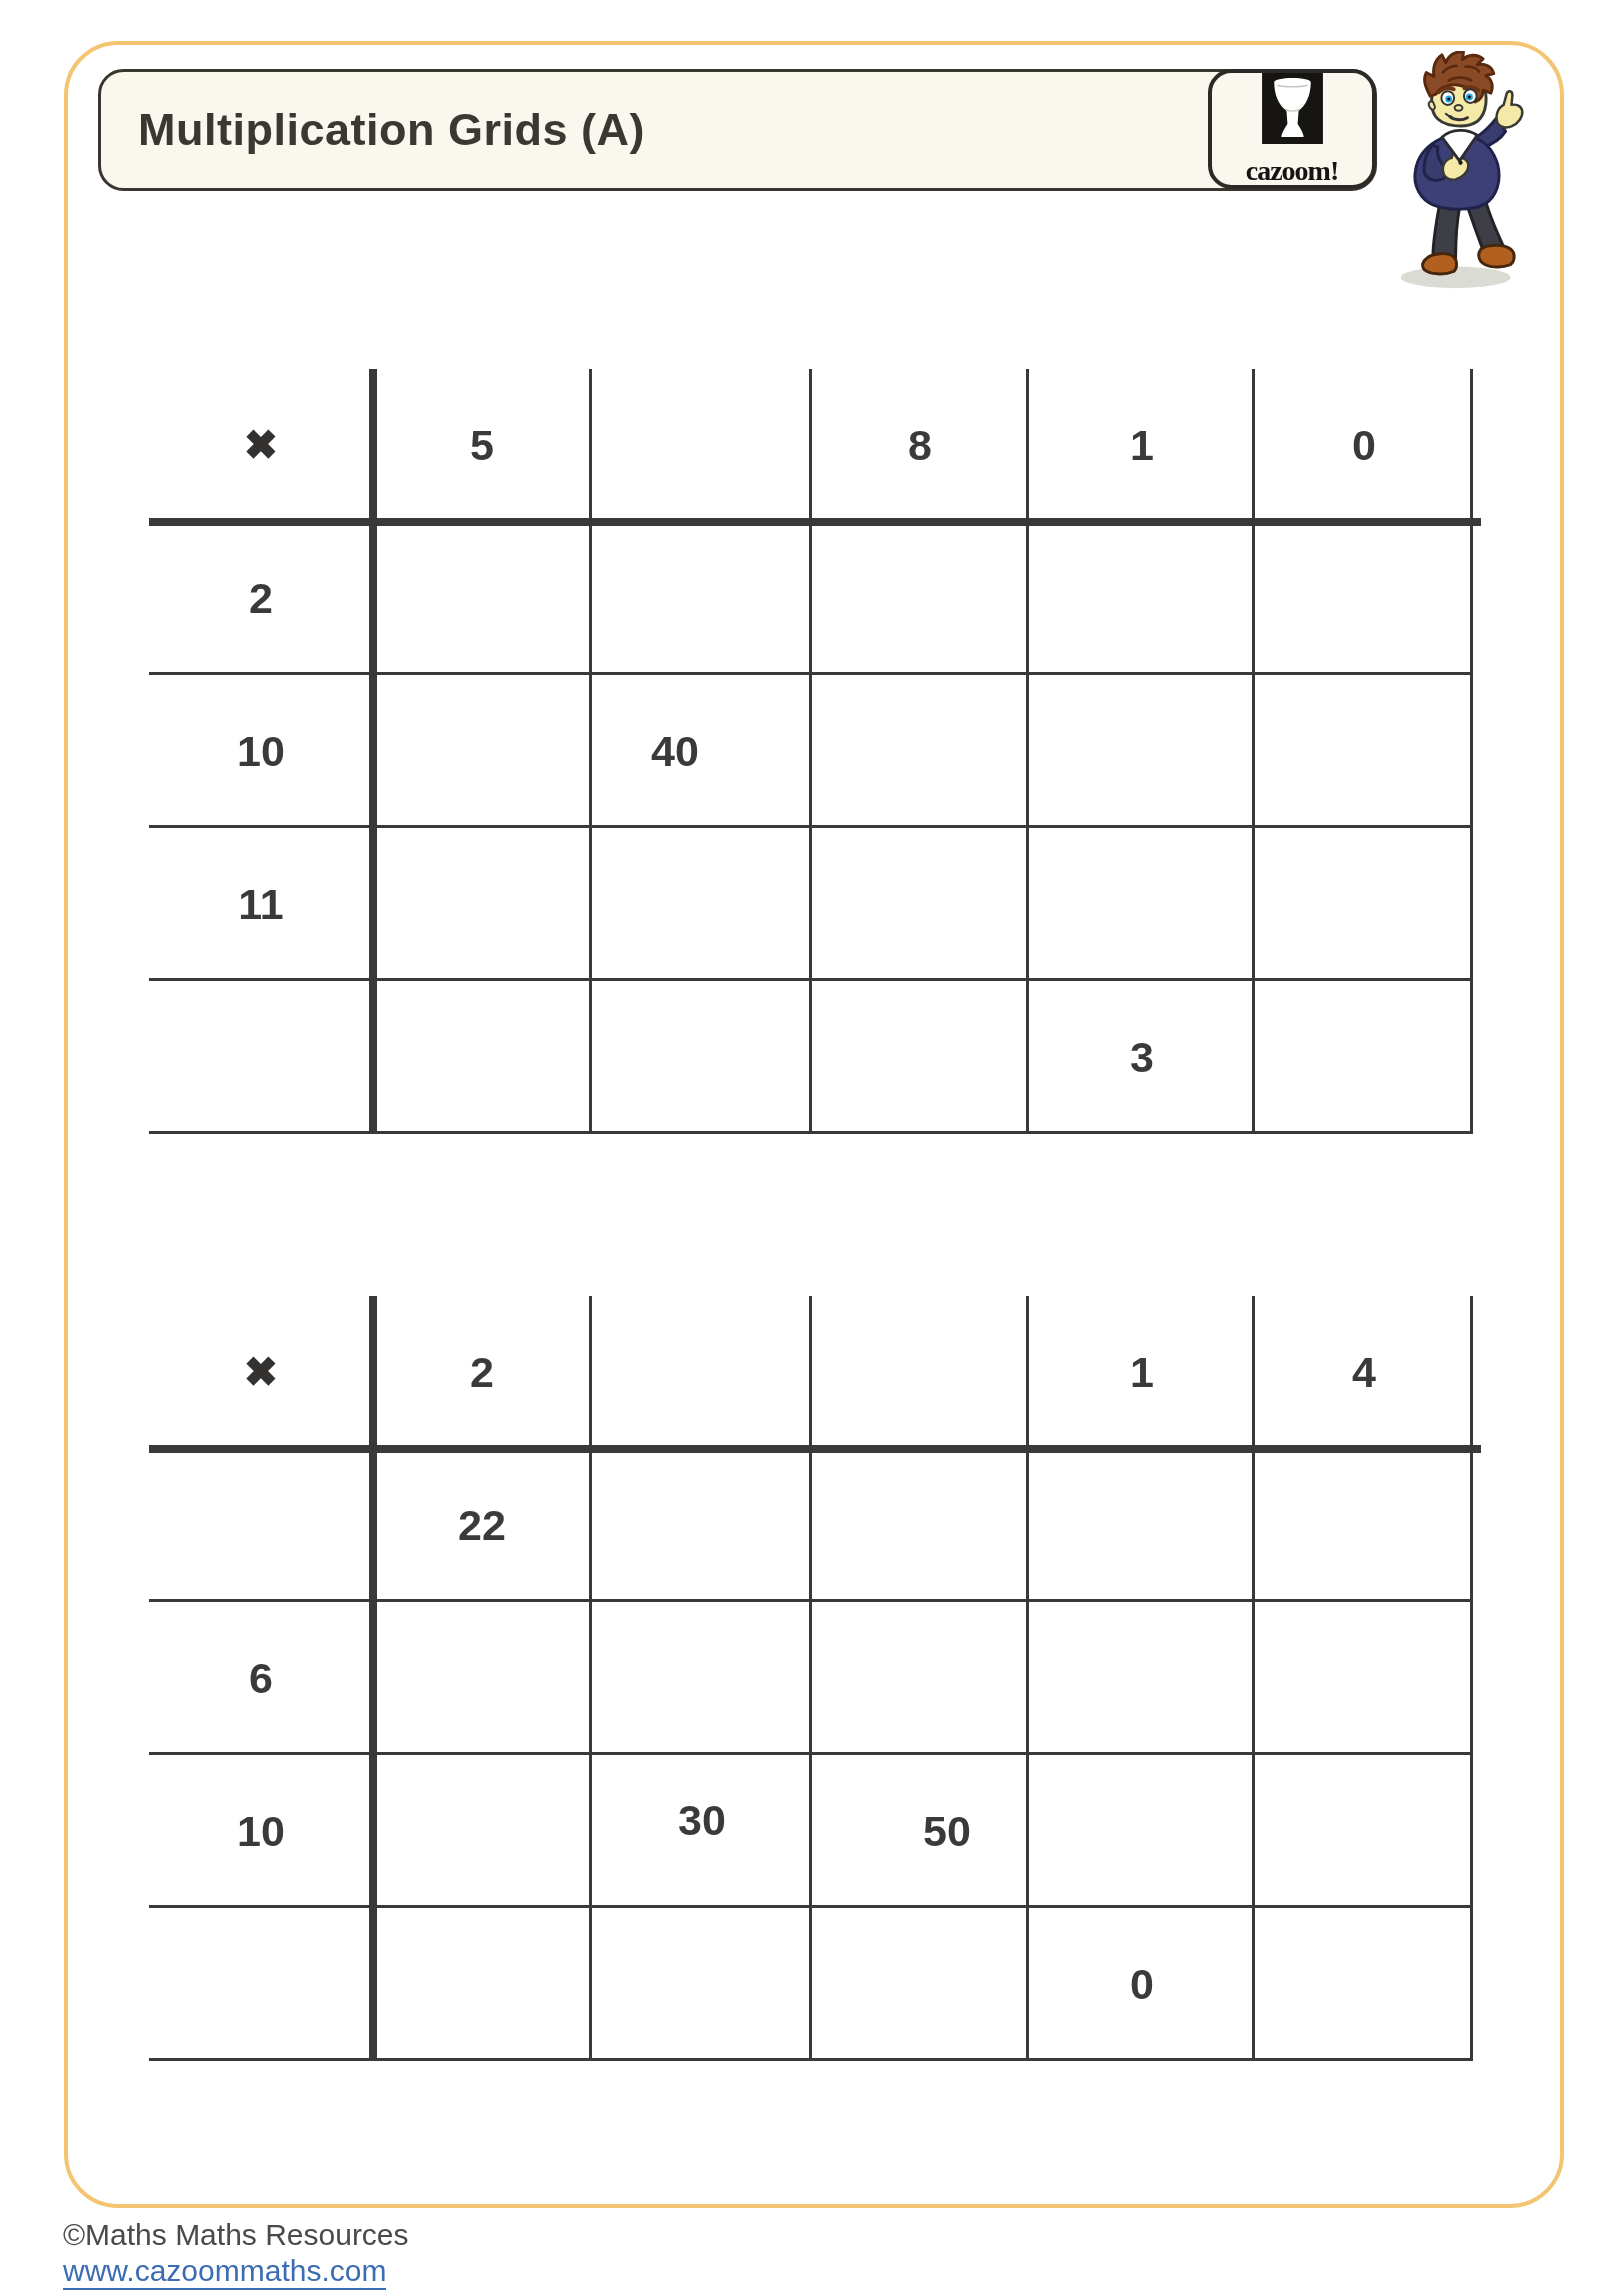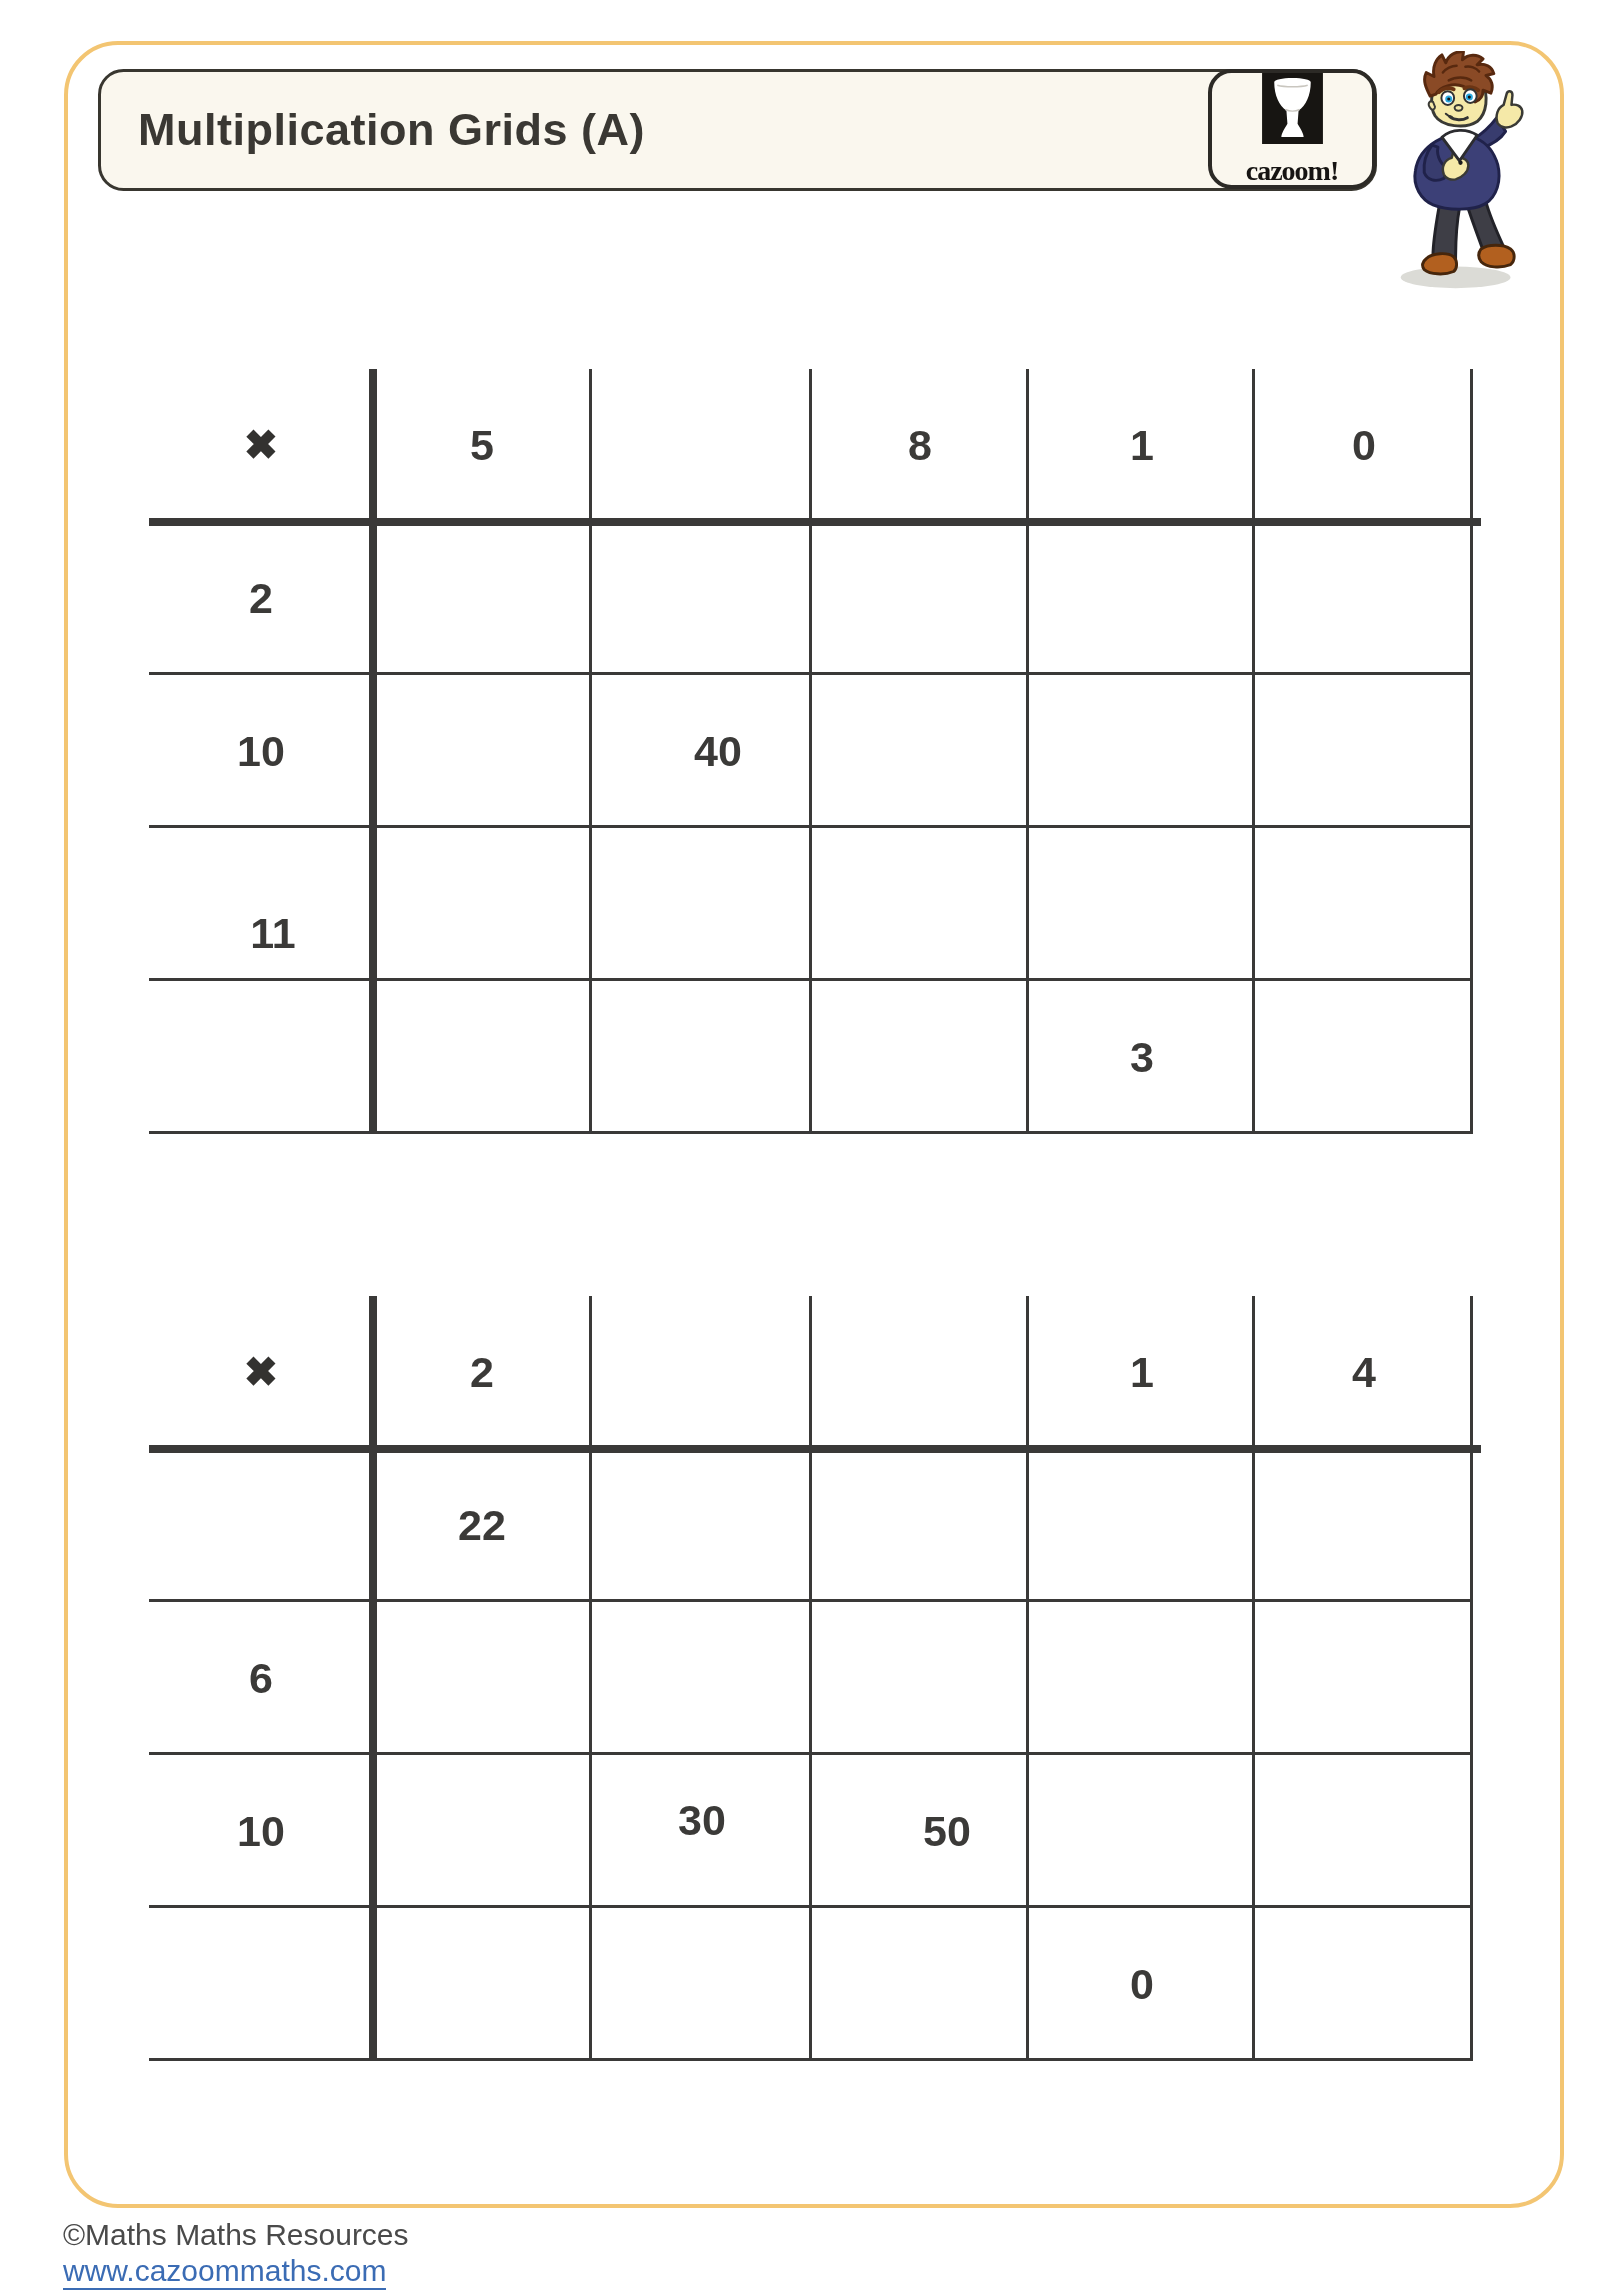--- a/index.html
+++ b/index.html
@@ -116,22 +116,22 @@
     <div class="gline" style="left: 0px; top: 456px; width: 1324px; height: 2.9px;"></div>
     <div class="gline" style="left: 0px; top: 609px; width: 1324px; height: 2.9px;"></div>
     <div class="gline" style="left: 0px; top: 762px; width: 1324px; height: 2.9px;"></div>
     <span class="cellval op" style="left: 112px; top: 76px;">✖</span>
     <span class="cellval" style="left: 333px; top: 76px;">5</span>
     <span class="cellval" style="left: 771px; top: 76px;">8</span>
     <span class="cellval" style="left: 993px; top: 76px;">1</span>
     <span class="cellval" style="left: 1215px; top: 76px;">0</span>
     <span class="cellval" style="left: 112px; top: 229px;">2</span>
     <span class="cellval" style="left: 112px; top: 382px;">10</span>
-    <span class="cellval" style="left: 569px; top: 382px;">40</span>
-    <span class="cellval" style="left: 124px; top: 535px; margin-top: 29px;">11</span>
+    <span class="cellval" style="left: 526px; top: 382px;">40</span>
+    <span class="cellval" style="left: 112px; top: 535px;">11</span>
     <span class="cellval" style="left: 993px; top: 688px;">3</span>
   </div>
 <div class="grid" id="grid-2">
     <div class="gline" style="left: 220px; top: 0px; width: 7.8px; height: 765px;"></div>
     <div class="gline" style="left: 440px; top: 0px; width: 2.9px; height: 765px;"></div>
     <div class="gline" style="left: 660px; top: 0px; width: 2.9px; height: 765px;"></div>
     <div class="gline" style="left: 877px; top: 0px; width: 2.9px; height: 765px;"></div>
     <div class="gline" style="left: 1103px; top: 0px; width: 2.9px; height: 765px;"></div>
     <div class="gline" style="left: 1321px; top: 0px; width: 2.9px; height: 765px;"></div>
     <div class="gline" style="left: 0px; top: 149px; width: 1332px; height: 7.8px;"></div>

